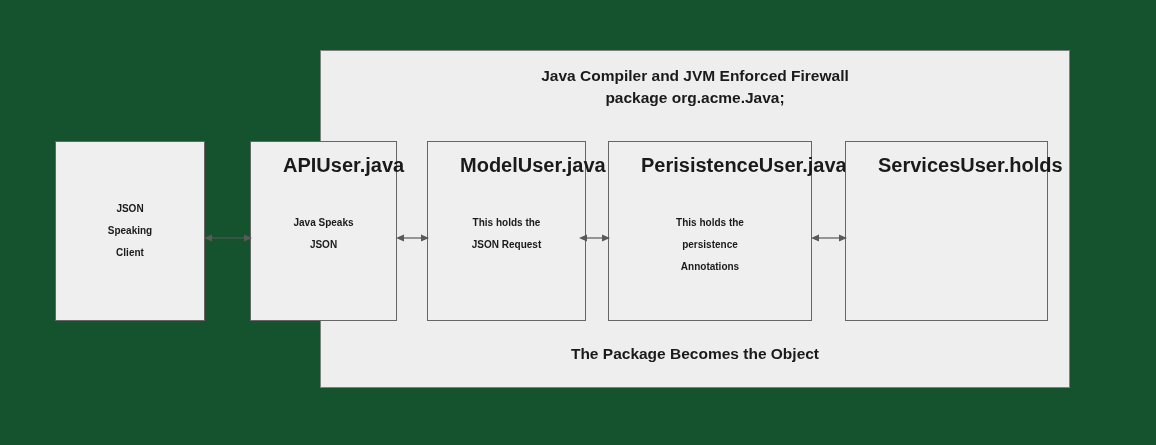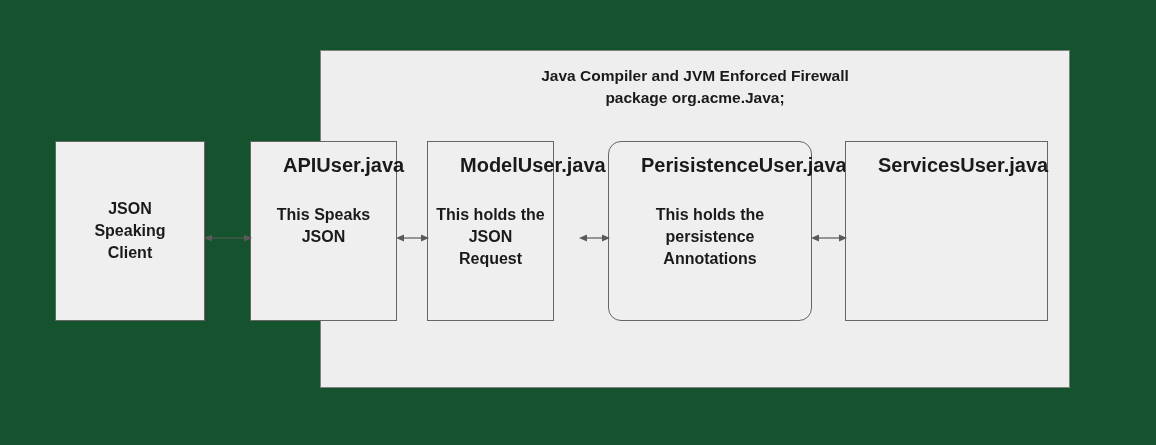--- a/index.html
+++ b/index.html
@@ -77,42 +77,42 @@
     color: #1a1a1a;
     padding: 0 4px;
     box-sizing: border-box;
     margin-left: 28px;
   }
   .node-desc {
     position: absolute;
     left: 0;
     right: 0;
     top: 62px;
-    font-size: 16px;
+    font-size: 10px;
     line-height: 22px;
     color: #1a1a1a;
-    padding: 0 8px;
+    padding: 8px 8px;
     box-sizing: border-box;
     white-space: pre-line;
   }
   
   .node.client .node-desc {
     top: 0;
     bottom: 0;
     height: 100%;
     display: flex;
     align-items: center;
     justify-content: center;
     flex-direction: column;
   }
 
   #node-client       { left: 55px;  width: 150px; }
   #node-api          { left: 250px; width: 147px; }
-  #node-model        { left: 427px; width: 127px; }
-  #node-persistence  { left: 608px; width: 204px; border-radius: 13px; }
+  #node-model        { left: 427px; width: 159px; }
+  #node-persistence  { left: 608px; width: 204px; }
   #node-services     { left: 845px; width: 203px; }
 
   
   .arrow {
     position: absolute;
     top: 232px;
     height: 12px;
     z-index: 4;
     overflow: visible;
   }
@@ -121,49 +121,50 @@
   #arrow-model-pers     { left: 579px; width: 31px; }
   #arrow-pers-services  { left: 811px; width: 36px; }
 </style>
 </head>
 <body>
 
 <div id="canvas">
 
   <div class="firewall">
     <div class="firewall-title"><span>Java Compiler and JVM Enforced Firewall</span><br><span>package org.acme.Java;</span></div>
+    <div class="firewall-footer">The Package Becomes the Object</div>
   </div>
 
   <div class="node client" id="node-client">
     <div class="node-desc">JSON
 Speaking
 Client</div>
   </div>
 
   <div class="node" id="node-api">
     <div class="node-title">APIUser.java</div>
-    <div class="node-desc">This Speaks
+    <div class="node-desc">Java Speaks
 JSON</div>
   </div>
 
   <div class="node" id="node-model">
     <div class="node-title">ModelUser.java</div>
     <div class="node-desc">This holds the
 JSON Request</div>
   </div>
 
   <div class="node" id="node-persistence">
     <div class="node-title">PerisistenceUser.java</div>
     <div class="node-desc">This holds the
 persistence
 Annotations</div>
   </div>
 
   <div class="node" id="node-services">
-    <div class="node-title">ServicesUser.java</div>
+    <div class="node-title">ServicesUser.holds</div>
   </div>
 
   <svg class="arrow" id="arrow-client-api" viewBox="0 0 48 12" preserveAspectRatio="none">
     <line x1="4" y1="6" x2="44" y2="6" stroke="#595959" stroke-width="1.2"></line>
     <polygon points="0,6 8,2.6 8,9.4" fill="#595959"></polygon>
     <polygon points="48,6 40,2.6 40,9.4" fill="#595959"></polygon>
   </svg>
 
   <svg class="arrow" id="arrow-api-model" viewBox="0 0 33 12" preserveAspectRatio="none">
     <line x1="4" y1="6" x2="29" y2="6" stroke="#595959" stroke-width="1.2"></line>

